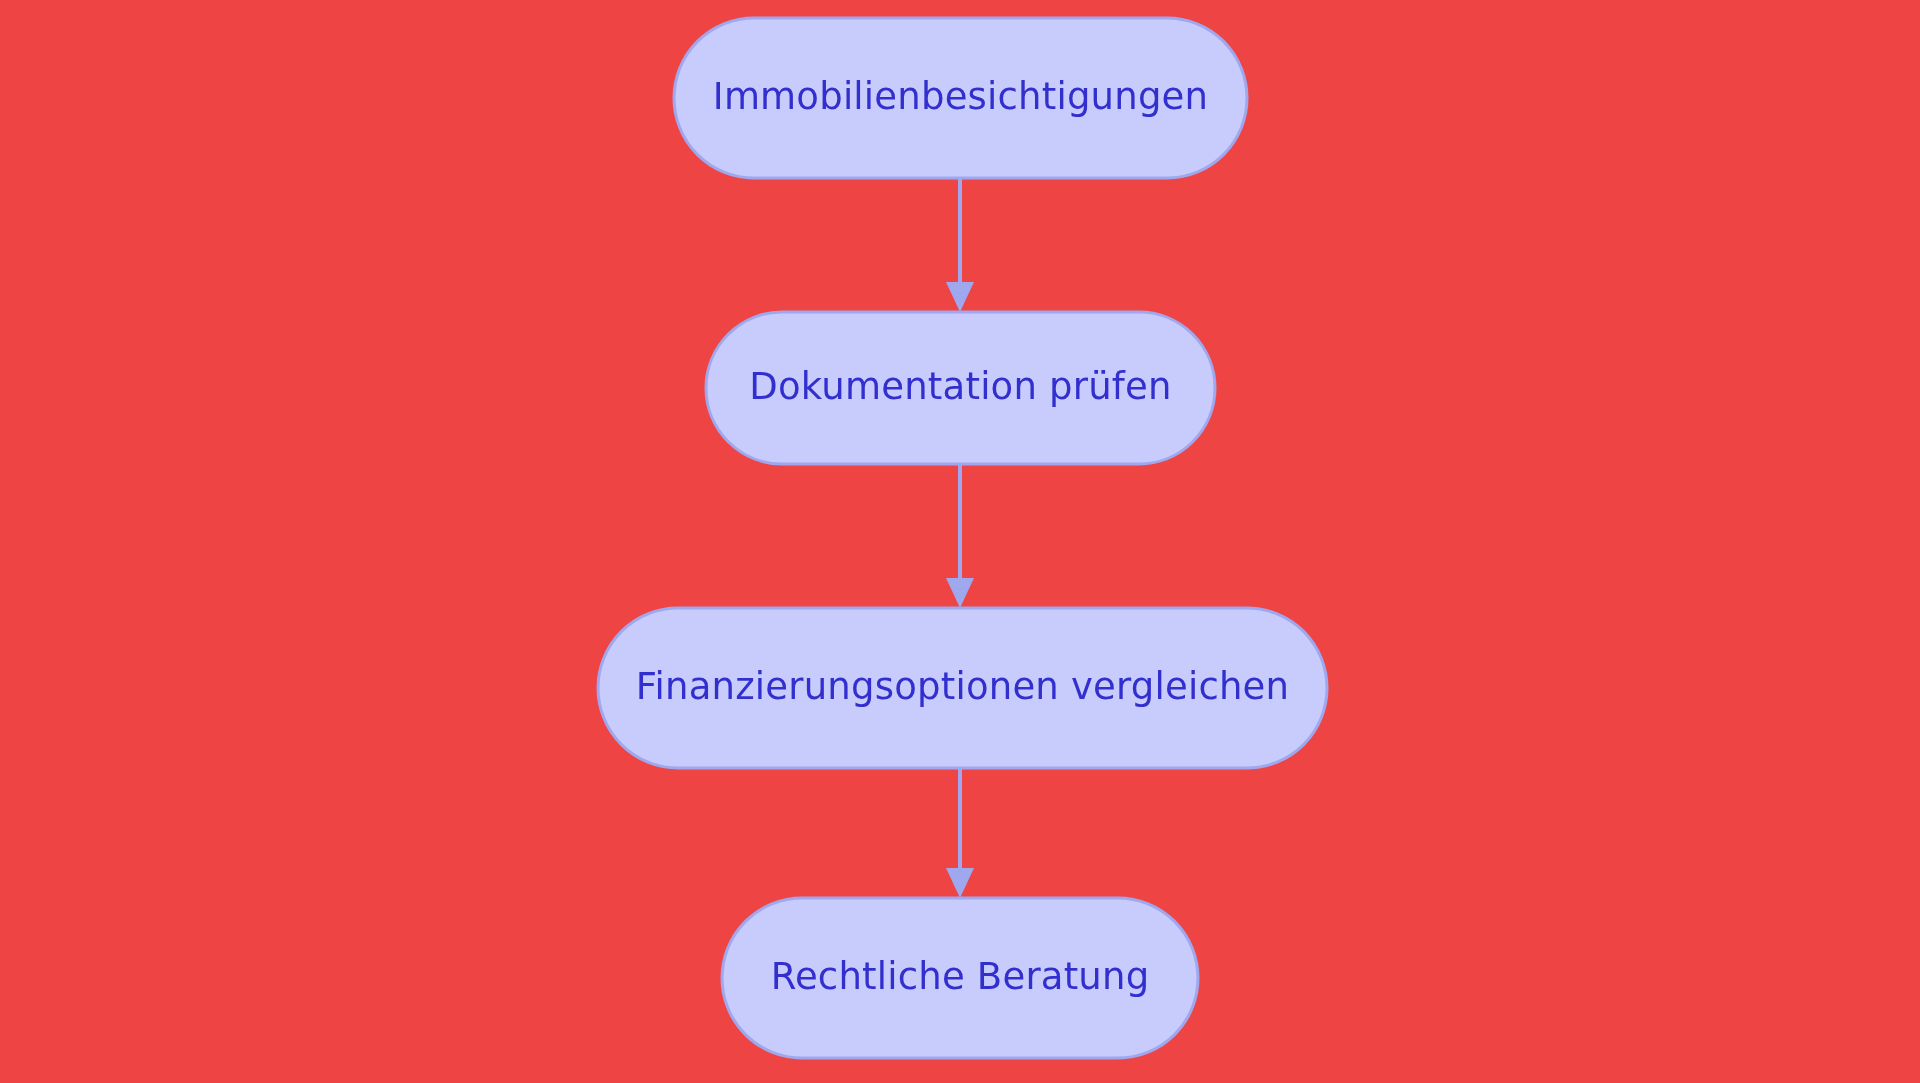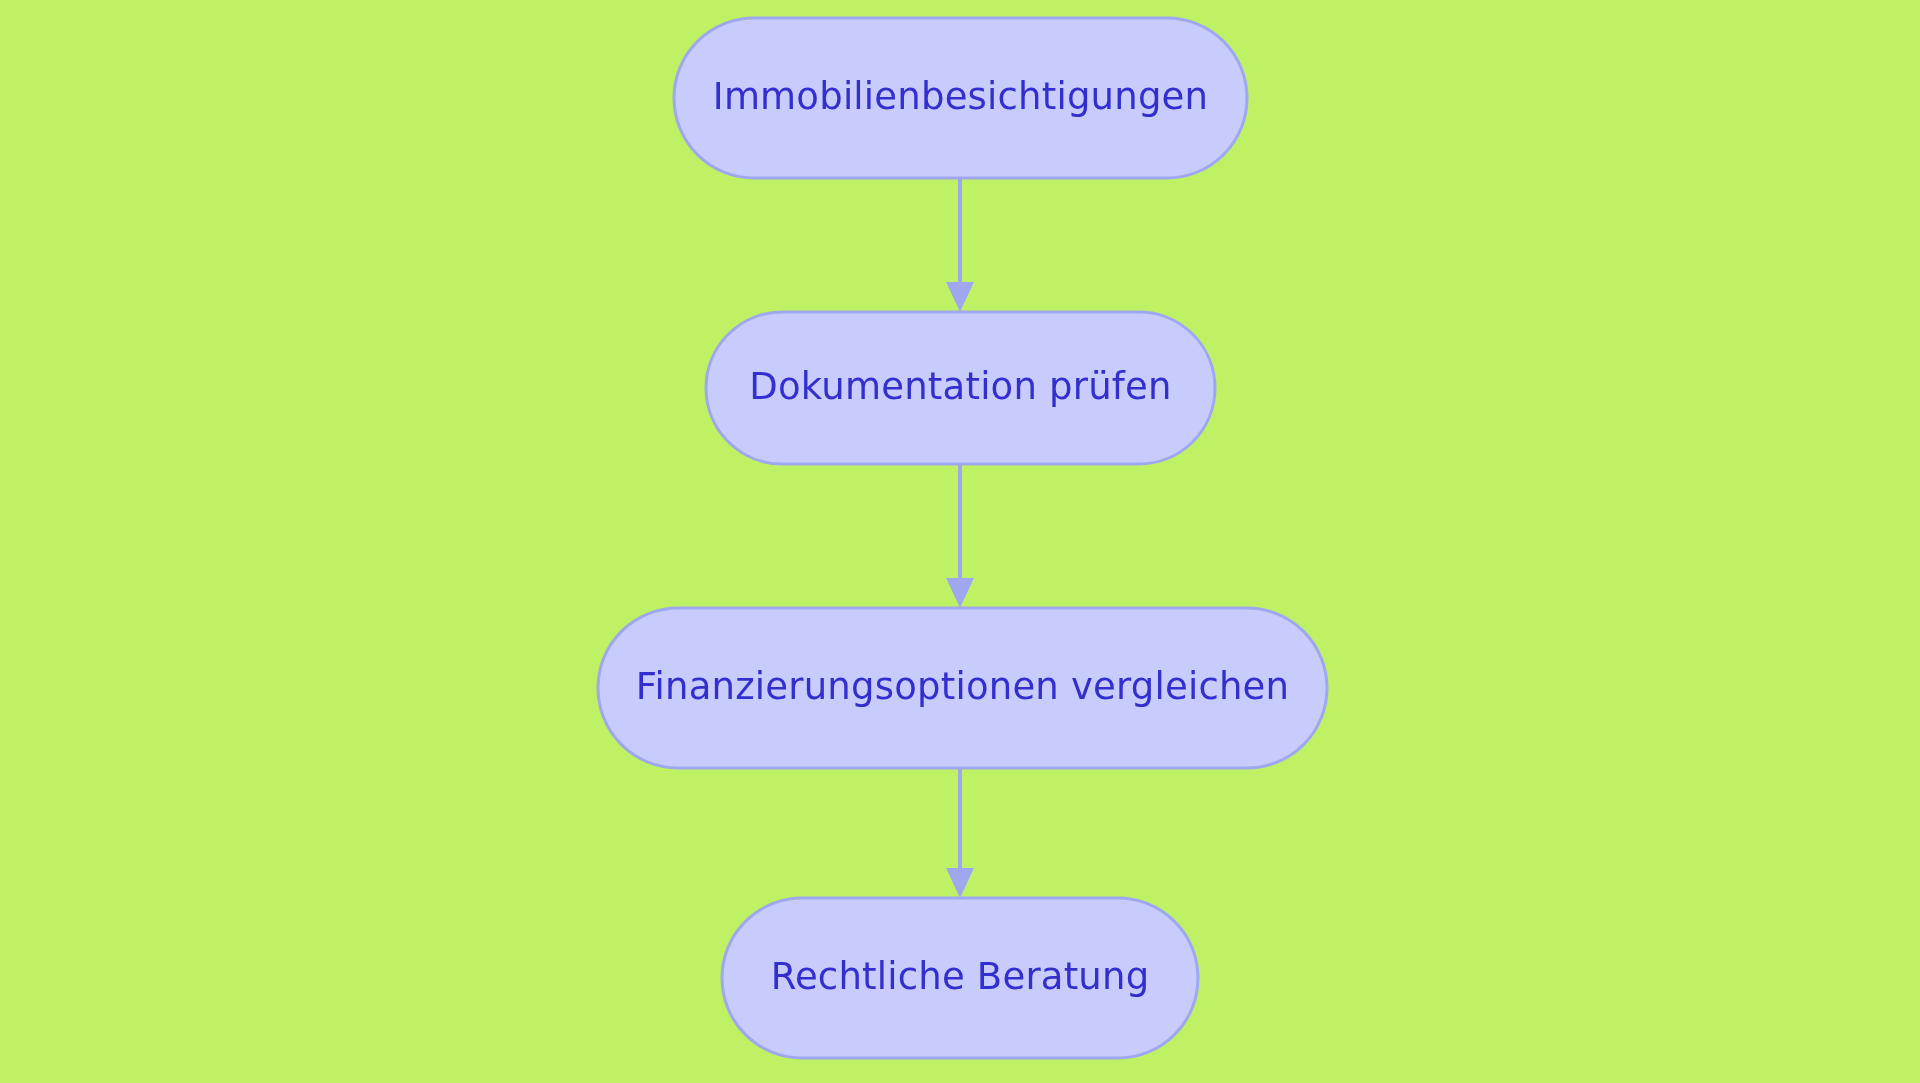--- a/index.html
+++ b/index.html
@@ -43,21 +43,21 @@
     stroke-width: 4;
     fill: none;
   }
   .edge-head {
     stroke: none;
   }
 </style>
 </head>
 <body>
 
-<div id="flow-root" style="background: #bef264;">
+<div id="flow-root" style="background: #ef4444;">
   <svg id="flow-svg" viewBox="0 0 1920 1083" xmlns="http://www.w3.org/2000/svg">
 
     <g id="edges-layer">
       <g>
         <line class="edge-line" x1="960" y1="178" x2="960" y2="282" stroke="#9fa8ee"></line>
         <polygon class="edge-head" points="946,282 974,282 960,312" fill="#9fa8ee"></polygon>
       </g>
       <g>
         <line class="edge-line" x1="960" y1="464" x2="960" y2="578" stroke="#9fa8ee"></line>
         <polygon class="edge-head" points="946,578 974,578 960,608" fill="#9fa8ee"></polygon>

